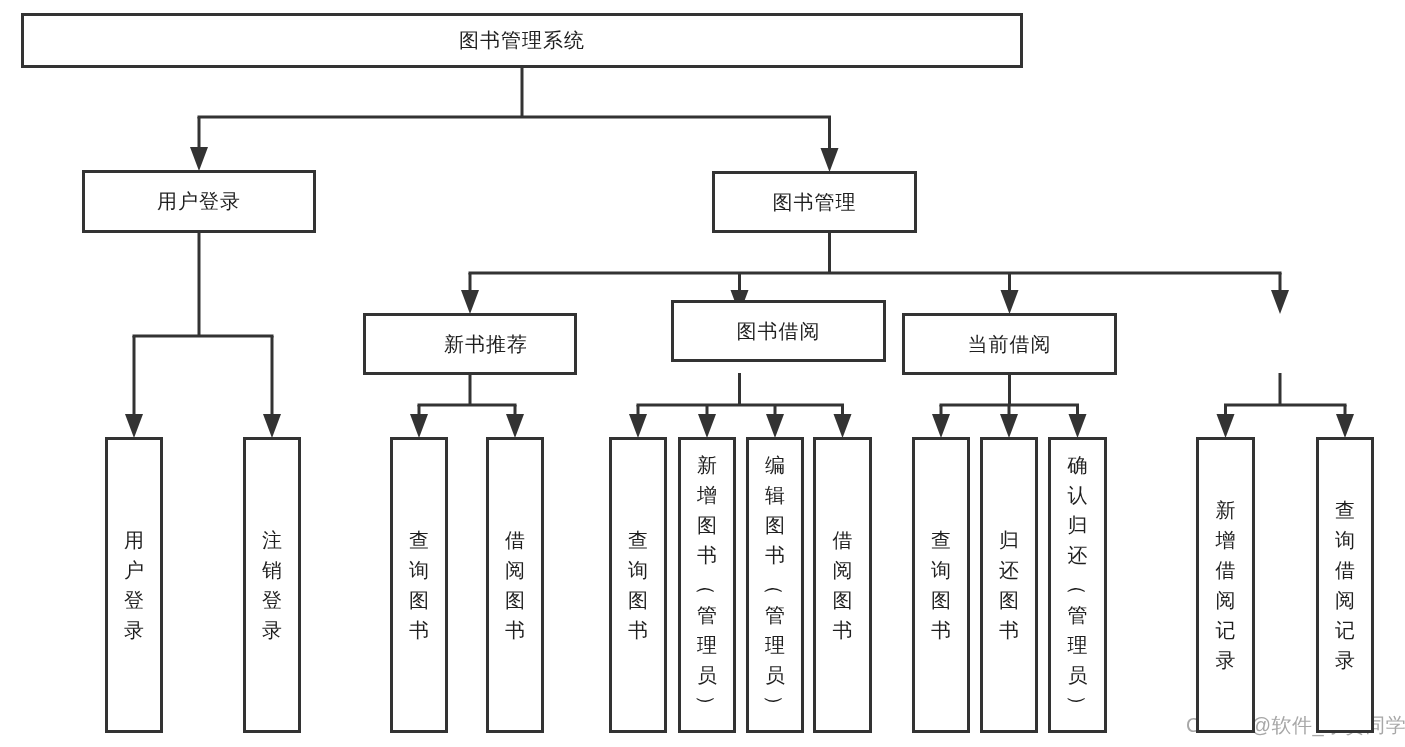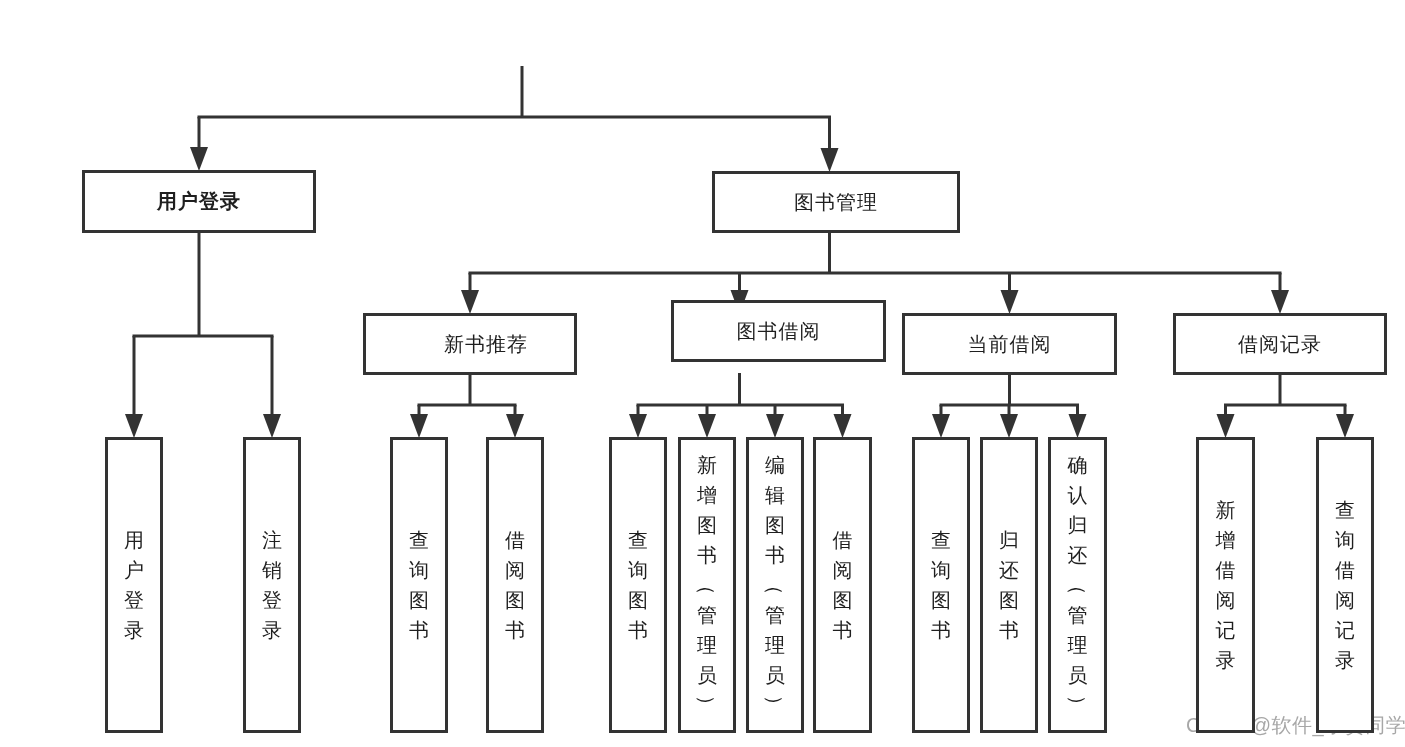--- a/index.html
+++ b/index.html
@@ -113,37 +113,37 @@
       <polygon points="1068.5,414 1086.5,414 1077.5,438" fill="#333333"></polygon>
       <line x1="1280" y1="373" x2="1280" y2="405" stroke="#333333" stroke-width="3"></line>
       <line x1="1224" y1="405" x2="1346.5" y2="405" stroke="#333333" stroke-width="3"></line>
       <line x1="1225.5" y1="405" x2="1225.5" y2="419" stroke="#333333" stroke-width="3"></line>
       <polygon points="1216.5,414 1234.5,414 1225.5,438" fill="#333333"></polygon>
       <line x1="1345" y1="405" x2="1345" y2="419" stroke="#333333" stroke-width="3"></line>
       <polygon points="1336,414 1354,414 1345,438" fill="#333333"></polygon>
     </svg>
 
   <div id="watermark">CSDN @软件_小贺同学</div>
-    <div class="node horizontal" style="left: 82px; top: 170px; width: 234px; height: 63px; font-weight: bold;">
+<div class="node horizontal" style="left: 21px; top: 13px; width: 1002px; height: 55px;">
+      <div class="label">图书管理系统</div>
+    </div>
+    <div class="node horizontal" style="left: 82px; top: 170px; width: 234px; height: 63px;">
       <div class="label">用户登录</div>
     </div>
-    <div class="node horizontal" style="left: 712px; top: 171px; width: 248px; height: 62px;">
+    <div class="node horizontal" style="left: 712px; top: 171px; width: 205px; height: 62px;">
       <div class="label">图书管理</div>
     </div>
     <div class="node horizontal" style="left: 363px; top: 313px; width: 214px; height: 62px; padding-left: 32px;">
       <div class="label">新书推荐</div>
     </div>
     <div class="node horizontal" style="left: 632px; top: 300px; width: 215px; height: 62px; margin-left: 39px;">
       <div class="label">图书借阅</div>
     </div>
     <div class="node horizontal" style="left: 902px; top: 313px; width: 215px; height: 62px; justify-content: center;">
       <div class="label">当前借阅</div>
-    </div>
-    <div class="node horizontal" style="left: 1173px; top: 313px; width: 214px; height: 62px;">
-      <div class="label">借阅记录</div>
     </div>
     <div class="node vertical" style="left: 105px; top: 437px; width: 58px; height: 296px;">
       <div class="label">
         <div class="ch">用</div>
         <div class="ch">户</div>
         <div class="ch">登</div>
         <div class="ch">录</div>
       </div>
     </div>
     <div class="node vertical" style="left: 243px; top: 437px; width: 58px; height: 296px;">

